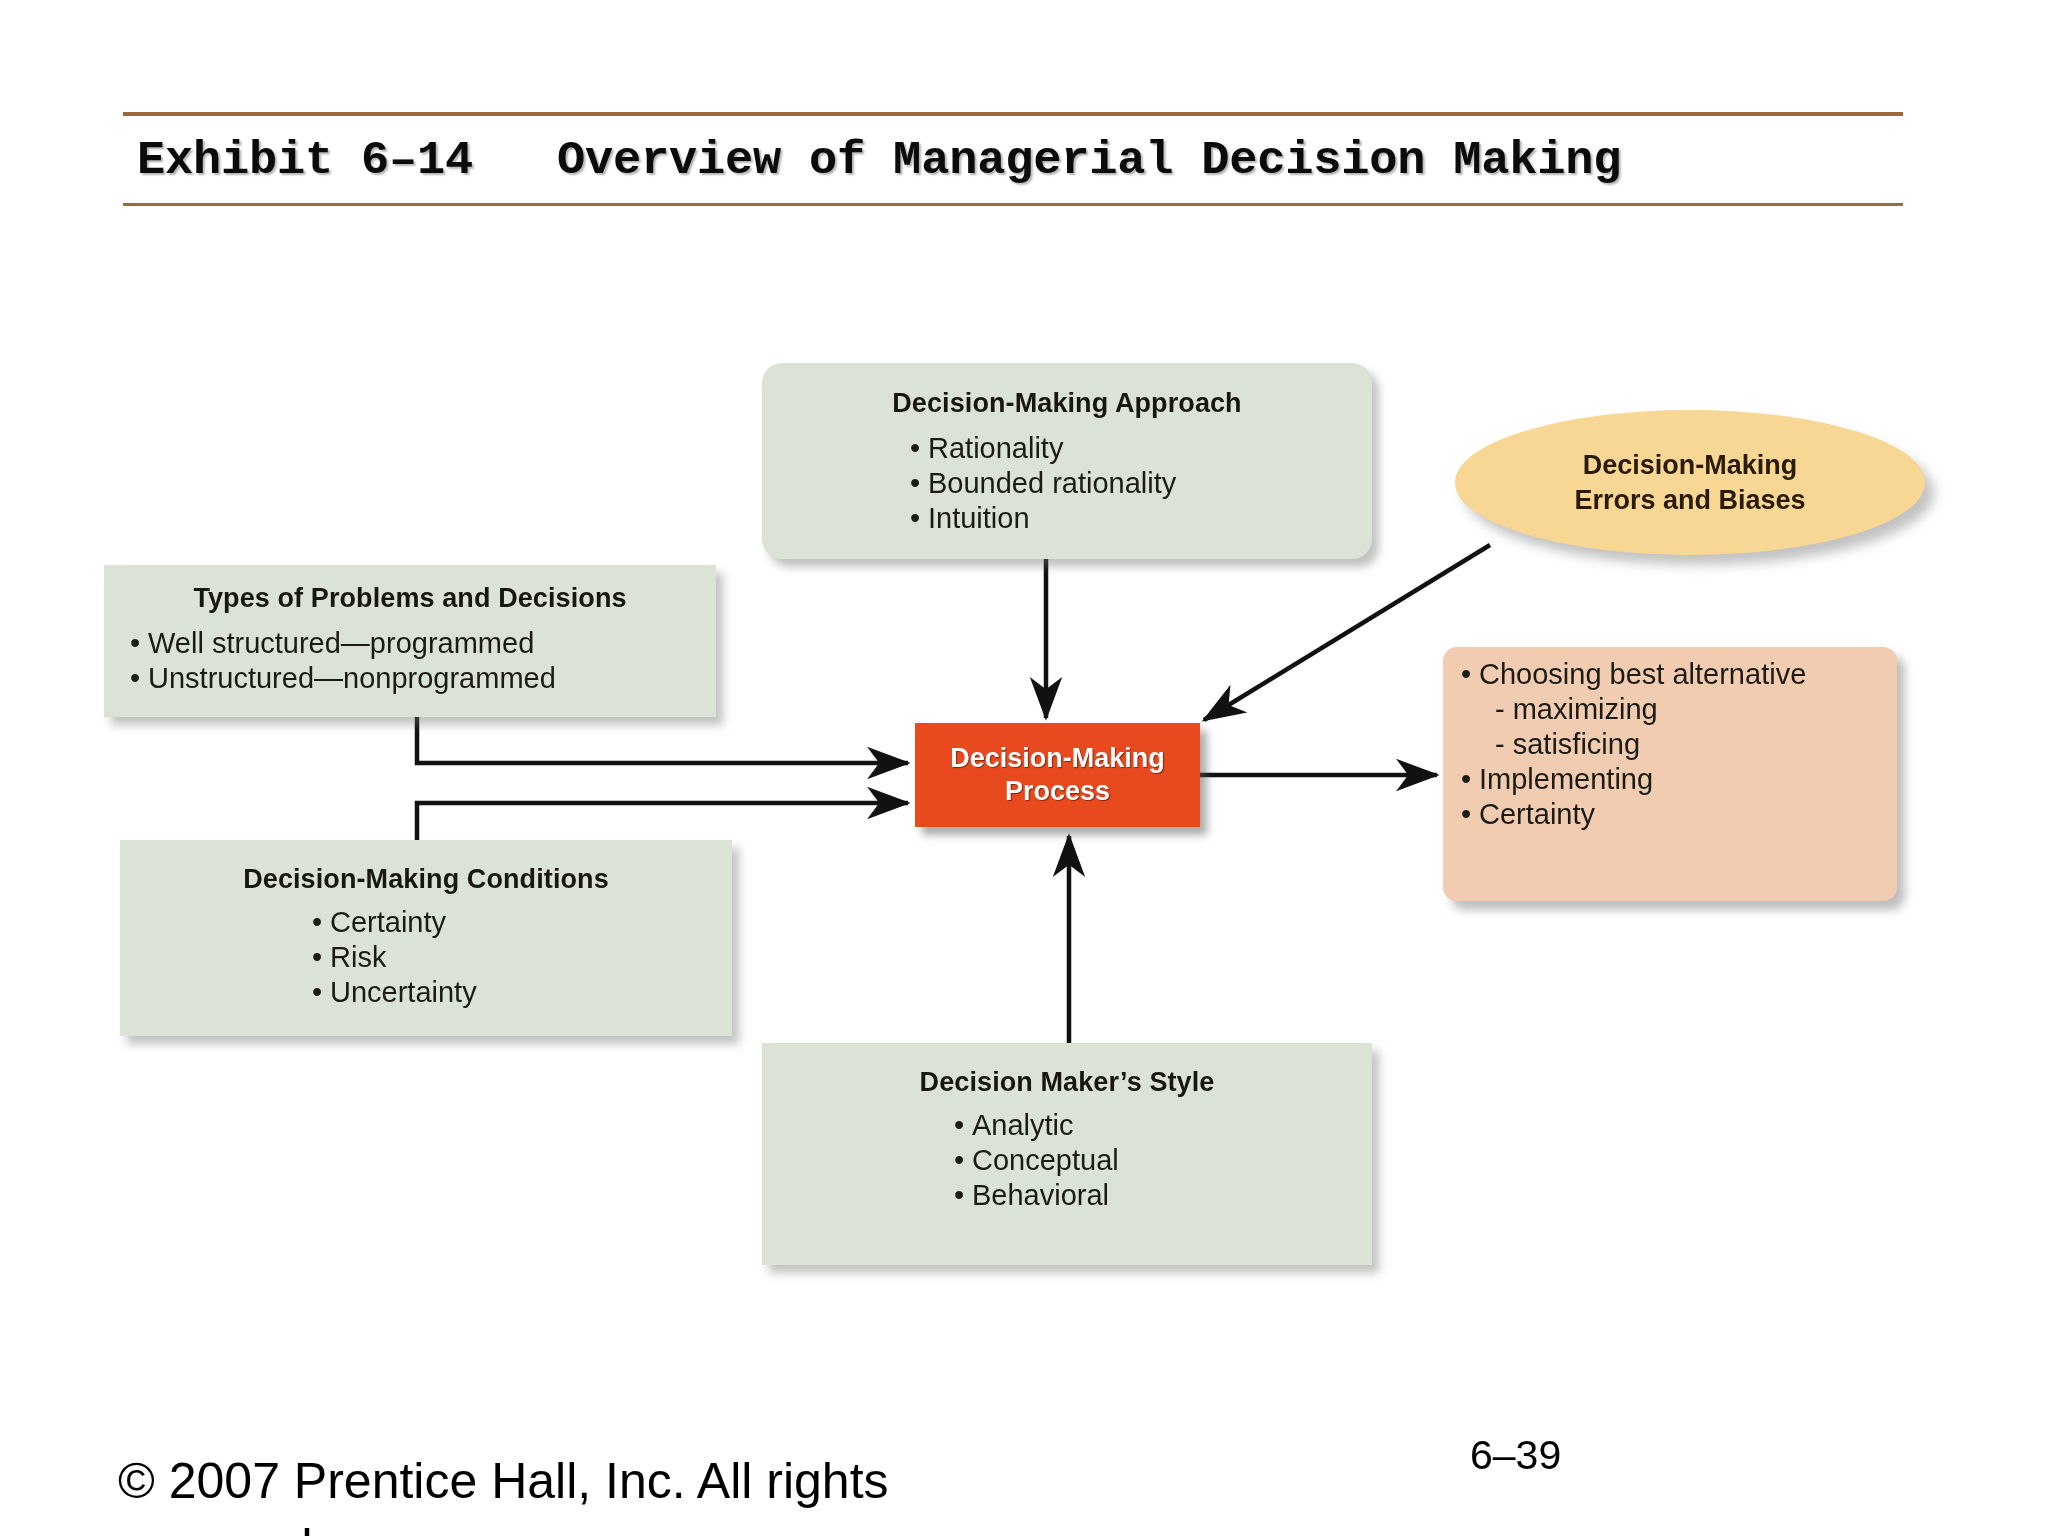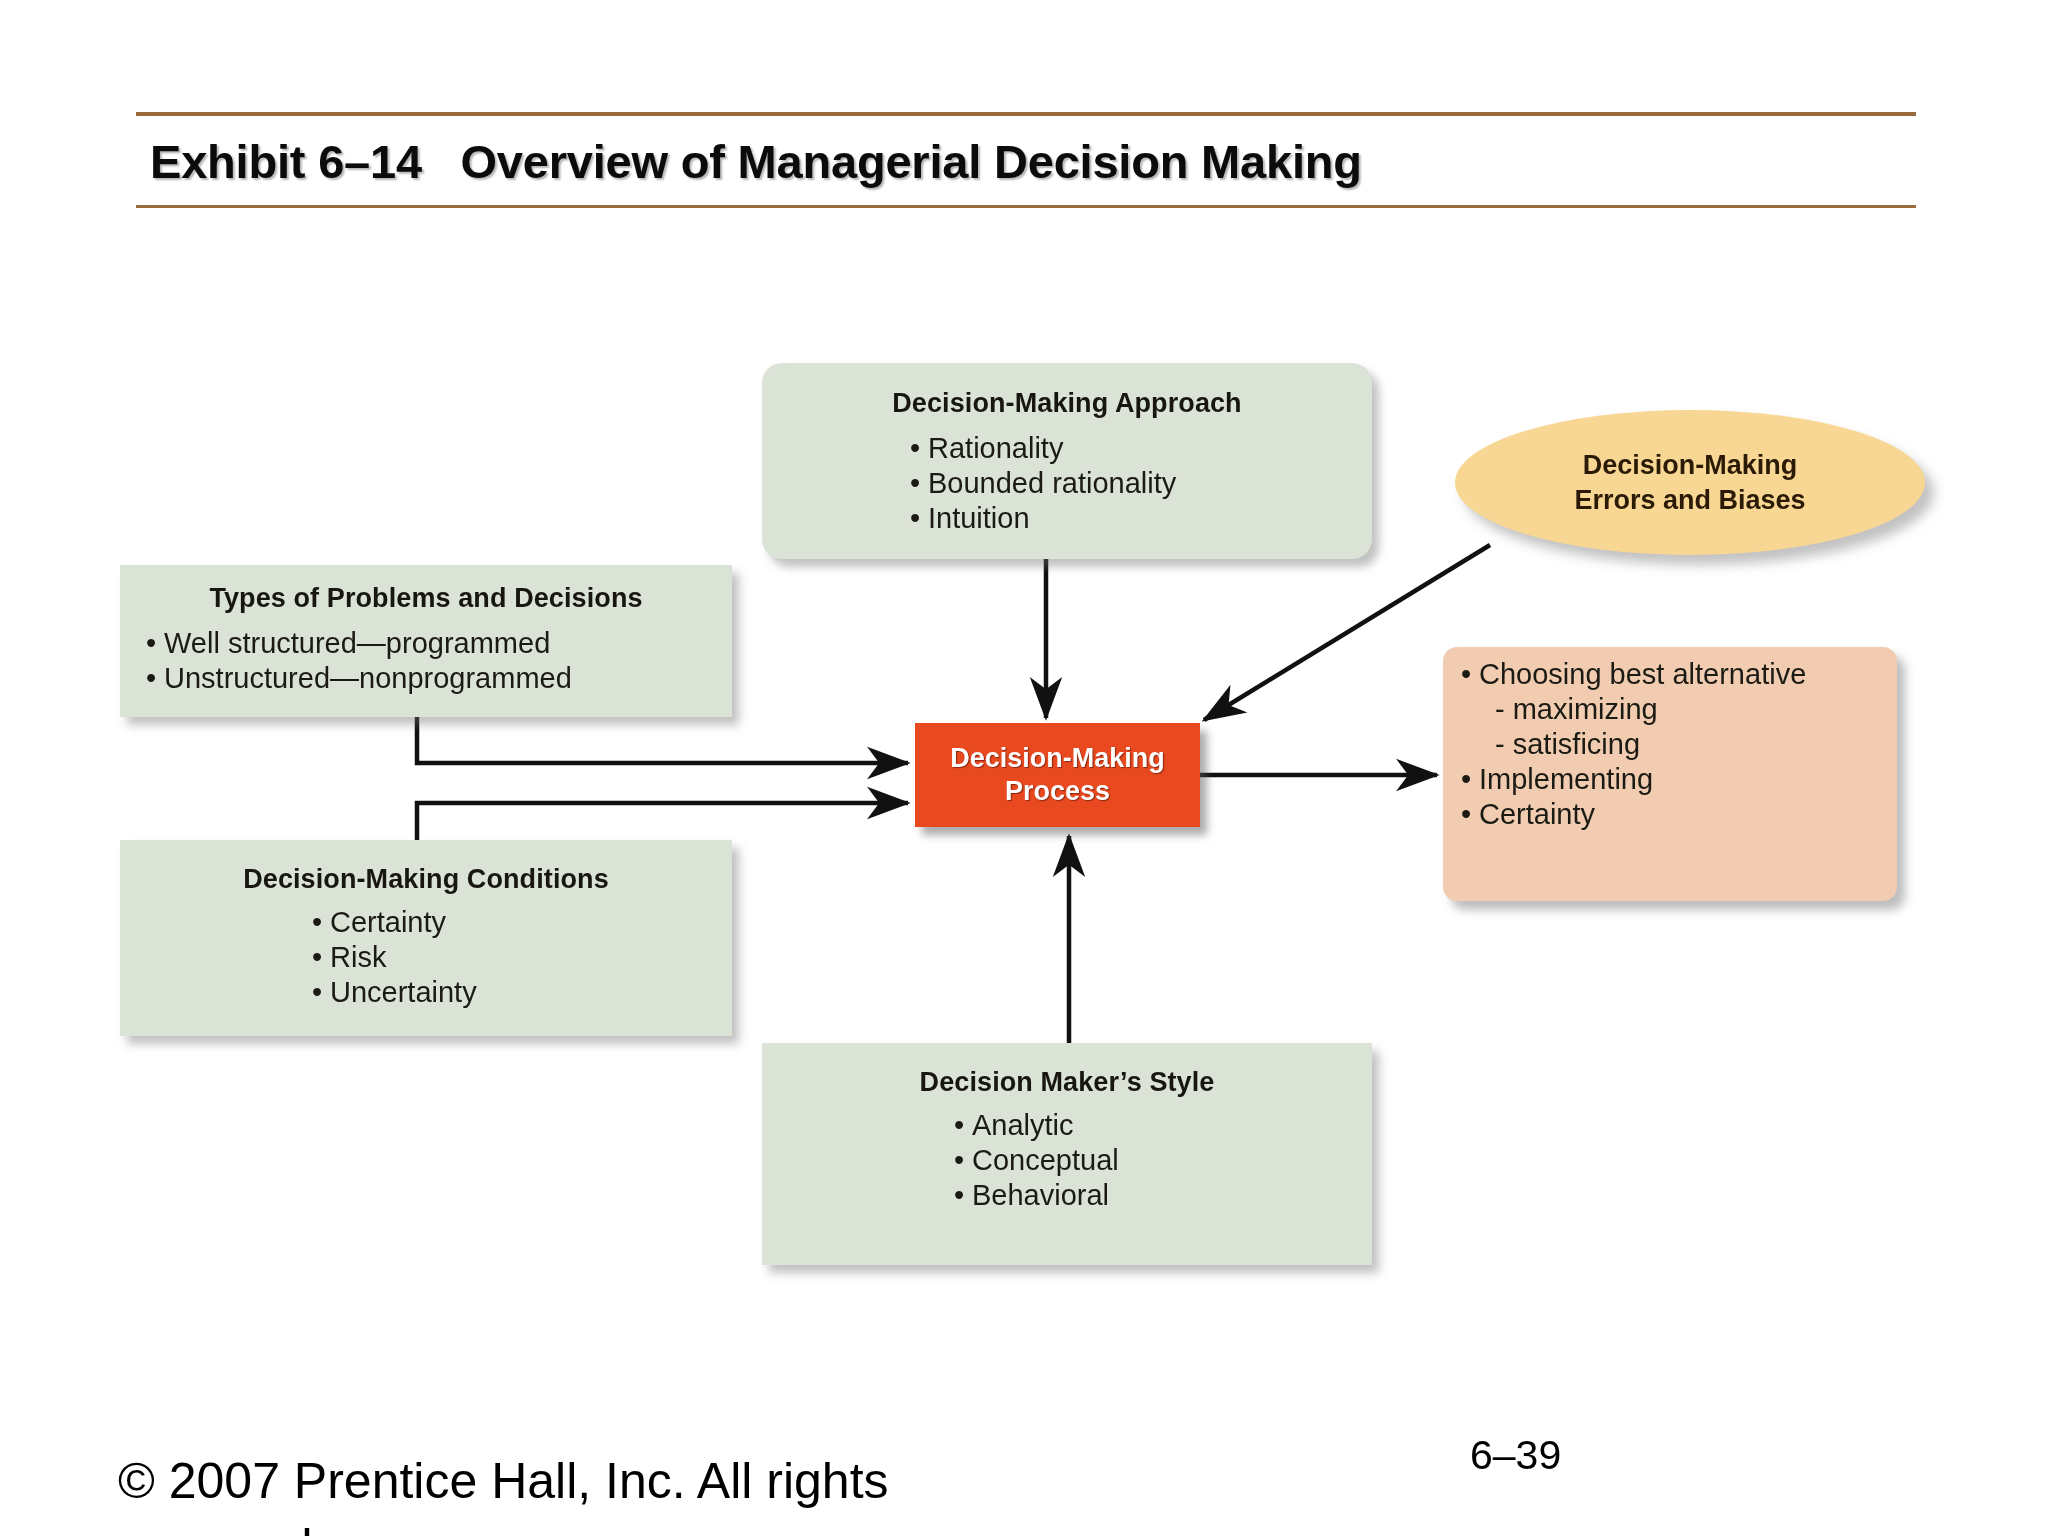--- a/index.html
+++ b/index.html
@@ -13,23 +13,24 @@
     height: 1536px;
     position: relative;
     overflow: hidden;
     font-family: "Liberation Sans", sans-serif;
     color: #000000;
   }
 
   
   #slide-header {
     position: absolute;
-    left: 136px;
+    left: 123px;
     top: 112px;
     width: 1780px;
+    font-family: Liberation Mono, monospace;
   }
   #rule-top {
     height: 4px;
     background: #9a6b3a;
     width: 100%;
   }
   #rule-bottom {
     height: 3px;
     background: #9a6b3a;
     width: 100%;
@@ -103,21 +104,21 @@
   ul.bullets li .dot {
     display: inline-block;
     width: 18px;
   }
   ul.bullets li.sub {
     padding-left: 34px;
   }
 
   
   #node-types {
-    left: 120px; top: 565px; width: 612px; height: 152px;
+    left: 104px; top: 565px; width: 612px; height: 152px;
   }
   #node-types .node-title { padding-top: 18px; }
   #node-types ul.bullets { padding: 12px 0 0 26px; }
 
   #node-approach {
     left: 762px; top: 363px; width: 610px; height: 196px; border-radius: 20px;
   }
   #node-approach .node-title { padding-top: 25px; }
   #node-approach ul.bullets { padding: 12px 12px 0 148px; }
 

